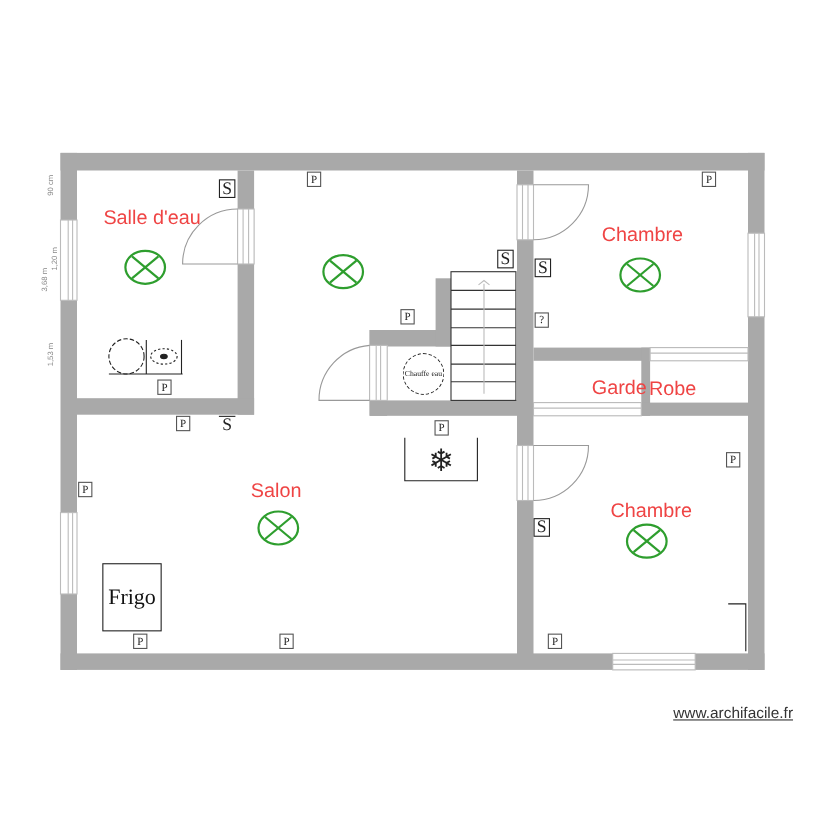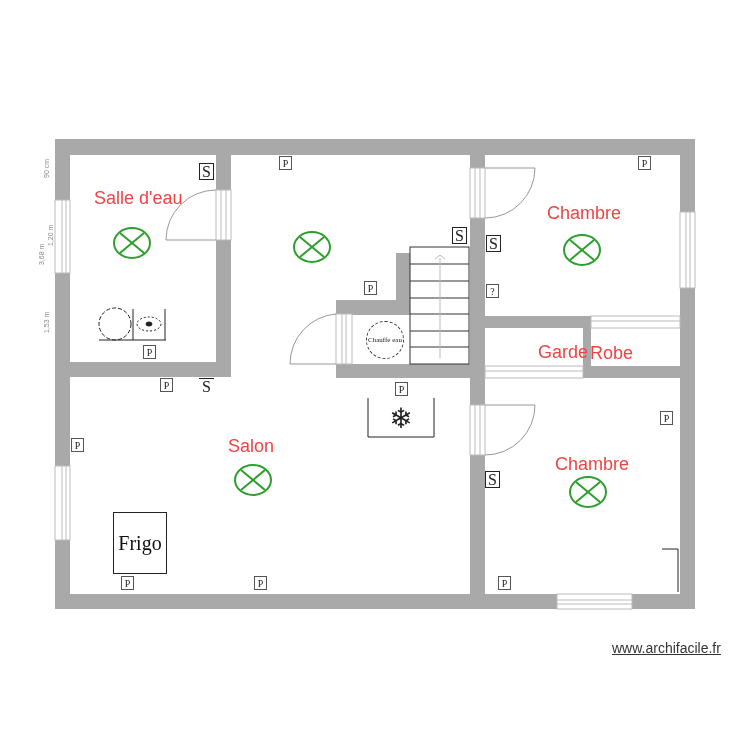--- a/index.html
+++ b/index.html
@@ -164,15 +164,15 @@
 <div class="sym p-box" style="left:160px; top:378px;">P</div>
 <div class="sym p-box" style="left:395px; top:382px;">P</div>
 <div class="sym p-box" style="left:71px; top:438px;">P</div>
 <div class="sym p-box" style="left:660px; top:411px;">P</div>
 <div class="sym p-box" style="left:121px; top:576px;">P</div>
 <div class="sym p-box" style="left:254px; top:576px;">P</div>
 <div class="sym p-box" style="left:498px; top:576px;">P</div>
 
 <div class="chauffe" style="left:366px; top:321px; width:36px; height:36px;">Chauffe eau</div>
 <div class="sym" style="left:380px; top:403px; width:42px; height:30px; font-size:28px; background:transparent; font-family:'DejaVu Sans', sans-serif;">❄</div>
-<div class="frigo" style="left:113px; top:512px; width:52px; height:60px;">Frigo</div>
+<div class="frigo" style="left:93px; top:512px; width:52px; height:60px;">Frigo</div>
 
 <div class="watermark" style="left:612px; top:640px;text-decoration:underline;">www.archifacile.fr</div>
 
 </body></html>

